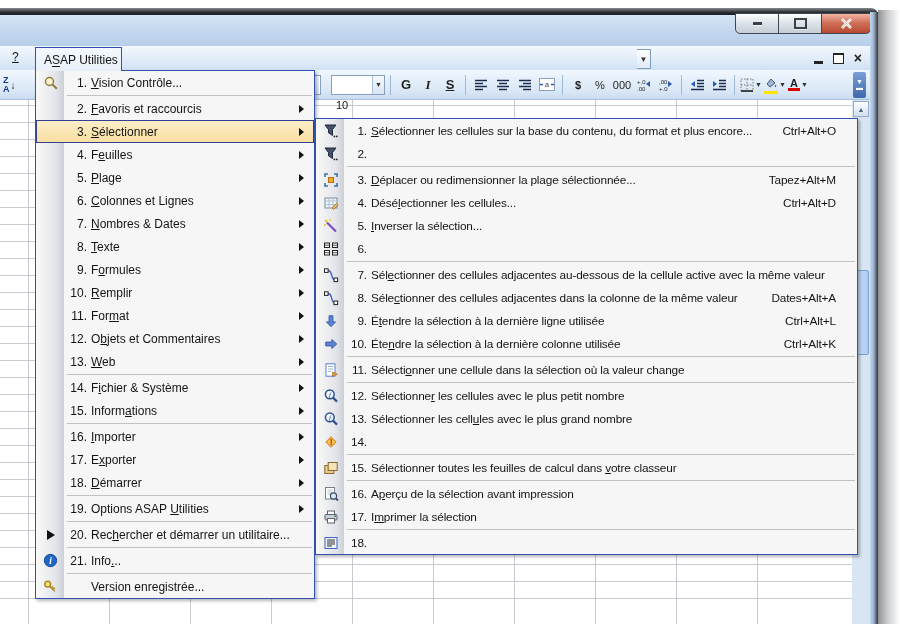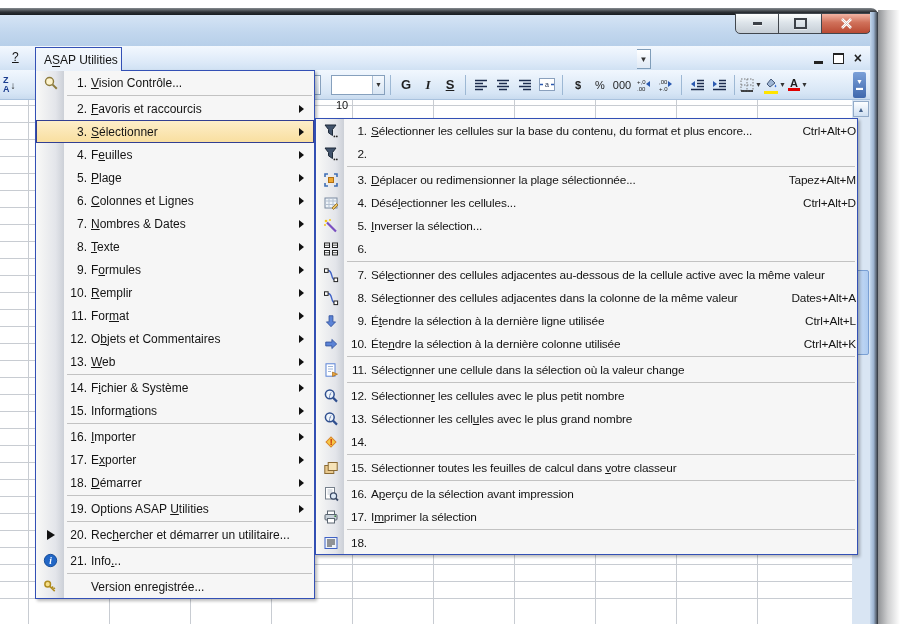--- a/index.html
+++ b/index.html
@@ -81,21 +81,21 @@
         background:linear-gradient(to right,#f9f9f7,#e3e5ea 70%,#ccd0d7);}
   #main-menu{left:35px;top:70px;width:278px;}
   #sub-menu{left:315px;top:118px;width:541px;z-index:11;font-size:11.8px;letter-spacing:-0.15px;}
   #main-menu{font-size:12px;}
   .mi{position:relative;display:flex;align-items:center;height:23px;box-sizing:border-box;
       border:1px solid transparent;white-space:nowrap;}
   .mi .ico{width:27px;flex:0 0 27px;display:flex;align-items:center;justify-content:center;}
   .mi .ico svg{display:block;}
   .mi .num{flex:0 0 23px;text-align:right;}
   .mi .lbl{padding-left:4px;}
-  .mi .sc{margin-left:auto;padding-right:0;}
+  .mi .sc{margin-left:auto;padding-right:20px;}
   .mi .arr{margin-left:auto;margin-right:9px;width:0;height:0;
            border-left:5px solid #111;border-top:4px solid transparent;border-bottom:4px solid transparent;}
   .mi.hl{background:linear-gradient(#fdeec9,#f9dfa0);border:1px solid #323f92;}
   .msep{height:3px;display:flex;align-items:center;padding-left:31px;}
   .msep>div{height:1px;background:#c2c2c2;flex:1;margin-right:2px;}
   u{text-decoration:underline;}
 </style>
 </head>
 <body>
 

